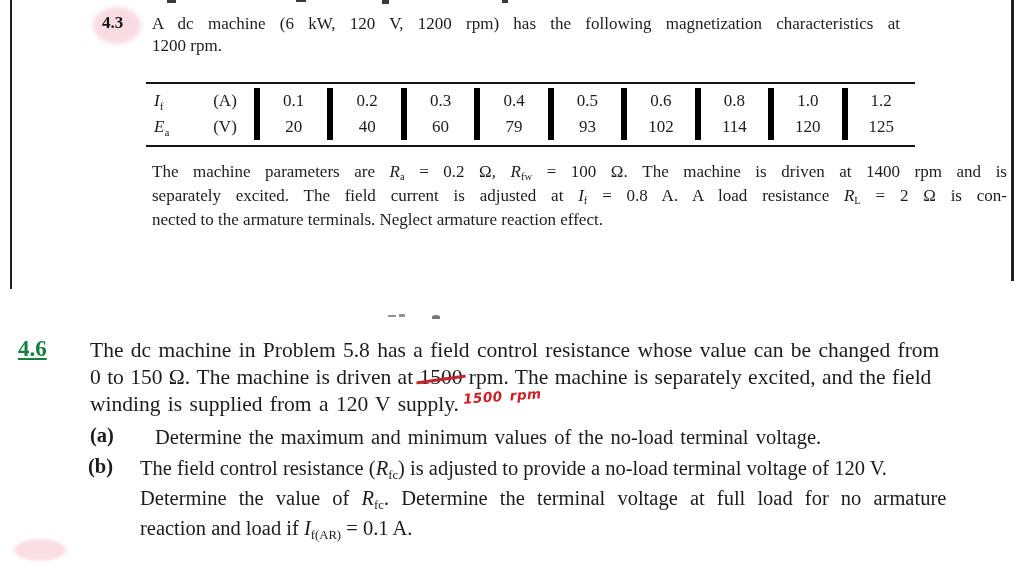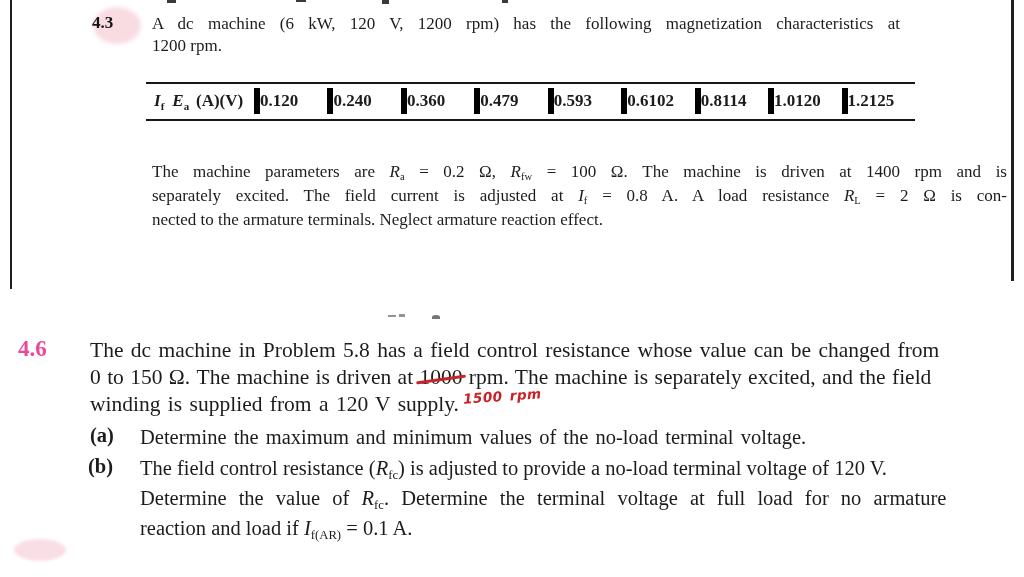--- a/index.html
+++ b/index.html
@@ -21,21 +21,21 @@
   }
   .p43-line { font-size:17px; line-height:22px; white-space:normal; }
   .just { text-align:justify; text-align-last:justify; }
 
   
   .mag-table {
     display:flex; flex-direction:row;
     border-top:2px solid #161616; border-bottom:2px solid #161616;
     padding:4px 0 5px 0;
   }
-  .tcol { display:flex; flex-direction:row;font-weight:bold; }
+  .tcol { display:flex; flex-direction:column; }
   .tcol .cell {
     height:26px; line-height:26px; font-size:17px; text-align:center;
   }
   .tcol.lab { width:50px; text-align:left; }
   .tcol.lab .cell { text-align:left; padding-left:8px; }
   .tcol.unit { width:58px; }
   .tcol.d { flex:1; }
   .tcol.sep { border-left:6px solid #000000; }
   .vi { font-style:italic; }
   .vsub { font-size:11px; position:relative; top:4px; font-style:normal; }
@@ -43,21 +43,21 @@
   
   .seg-i { font-style:italic; }
   .seg-sub { font-size:0.62em; position:relative; top:0.28em; }
   .seg-strike { position:relative; display:inline-block; }
   .seg-strike::after {
     content:""; position:absolute; left:-8%; right:-8%; top:52%;
     height:2.6px; background:#c6252b; transform:rotate(-8deg); border-radius:2px;
   }
 
   
-  .pnum-lg { font-weight:bold; font-size:23px; color:#ec4899; }
+  .pnum-lg { font-weight:bold; font-size:23px; color:#15803d;text-decoration:underline; }
   .p46-line { font-size:21.5px; line-height:27px; white-space:nowrap; word-spacing:2px; }
   .part-label { font-weight:bold; font-size:20.5px; }
   .part-line { font-size:20.5px; line-height:27px; white-space:nowrap; }
   .ws-wide { word-spacing:7px; }
   .ws-med { word-spacing:2px; }
 
   .annotation {
     display:inline-block; position:relative; top:-10px; margin-left:4px;
     font-family:"DejaVu Sans",sans-serif; font-style:italic; font-weight:bold;
     font-size:13.5px; color:#cb2026; transform:rotate(-4deg);
@@ -69,21 +69,21 @@
 
 <div class="abs vrule" style="left:10px; top:0; width:2px; height:289px;"></div>
 <div class="abs vrule" style="left:1011px; top:0; width:3px; height:281px;"></div>
 
 <div class="abs artifact" style="left:167px; top:0; width:9px; height:3px;"></div>
 <div class="abs artifact" style="left:296px; top:0; width:10px; height:2px;"></div>
 <div class="abs artifact" style="left:382px; top:0; width:7px; height:4px;"></div>
 <div class="abs artifact" style="left:502px; top:0; width:6px; height:3px;"></div>
 
 <div class="abs hl-pink" style="left:93px; top:7px; width:48px; height:37px; background:#f8d5de;"></div>
-<div class="abs pnum" style="left:92px; top:13px;">4.3</div>
+<div class="abs pnum" style="left:102px; top:13px;">4.3</div>
 
 <div class="abs" style="left:152px; top:13px; width:748px;">
   <div class="p43-line just"><span>A dc machine (6 kW, 120 V, 1200 rpm) has the following magnetization characteristics at</span></div>
   <div class="p43-line"><span>1200 rpm.</span></div>
 </div>
 
 <div class="abs mag-table" style="left:146px; top:82px; width:769px;">
   <div class="tcol lab">
     <div class="cell"><span class="vi">I</span><span class="vsub">f</span></div>
     <div class="cell"><span class="vi">E</span><span class="vsub">a</span></div>
@@ -137,26 +137,26 @@
 </div>
 
 <div class="abs artifact" style="left:388px; top:315px; width:8px; height:2px; opacity:.55;"></div>
 <div class="abs artifact" style="left:399px; top:314px; width:6px; height:3px; opacity:.55;"></div>
 <div class="abs artifact" style="left:432px; top:315px; width:8px; height:4px; opacity:.7; border-radius:50% 50% 0 0;"></div>
 
 <div class="abs pnum-lg" style="left:18px; top:336px;">4.6</div>
 
 <div class="abs" style="left:90px; top:337px;">
   <div class="p46-line"><span>The dc machine in Problem 5.8 has a field control resistance whose value can be changed from</span></div>
-  <div class="p46-line" style="word-spacing:1px;"><span><span>0 to 150 Ω. The machine is driven at </span><span class="seg-strike">1000</span><span> rpm. The machine is separately excited, and the field</span></span></div>
+  <div class="p46-line" style="word-spacing:1px;"><span><span>0 to 150 Ω. The machine is driven at </span><span class="seg-strike">1500</span><span> rpm. The machine is separately excited, and the field</span></span></div>
   <div class="p46-line"><span><span>winding is supplied from a 120 V supply.</span></span><span class="annotation">1500 rpm</span></div>
 </div>
 
 <div class="abs part-label" style="left:90px; top:424px;">(a)</div>
-<div class="abs" style="left:140px; top:424px;">
+<div class="abs" style="left:155px; top:424px;">
   <div class="part-line ws-med"><span>Determine the maximum and minimum values of the no-load terminal voltage.</span></div>
 </div>
 
 <div class="abs part-label" style="left:88px; top:455px;">(b)</div>
 <div class="abs" style="left:140px; top:455px;">
   <div class="part-line"><span>The field control resistance (</span><span class="seg-i">R</span><span class="seg-sub">fc</span><span>) is adjusted to provide a no-load terminal voltage of 120 V.</span></div>
   <div class="part-line ws-wide"><span>Determine the value of </span><span class="seg-i">R</span><span class="seg-sub">fc</span><span>. Determine the terminal voltage at full load for no armature</span></div>
   <div class="part-line"><span>reaction and load if </span><span class="seg-i">I</span><span class="seg-sub">f(AR)</span><span> = 0.1 A.</span></div>
 </div>
 

